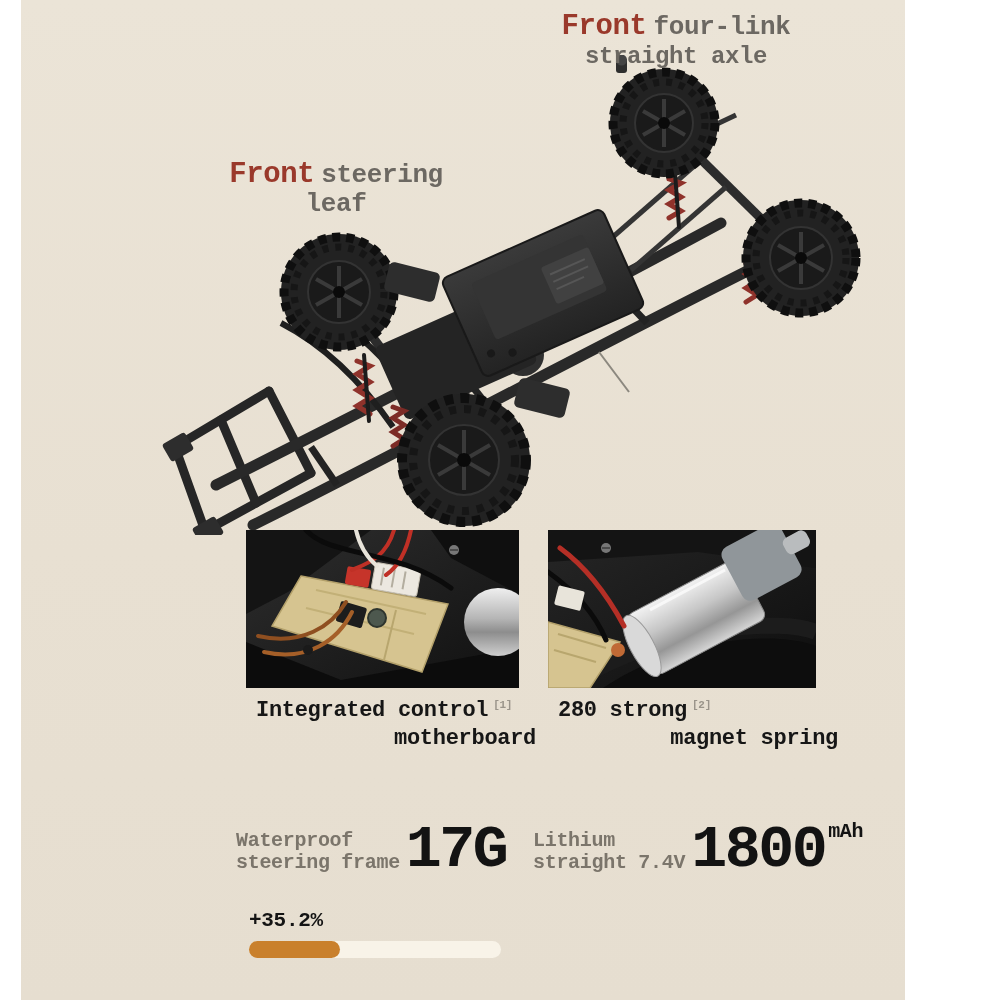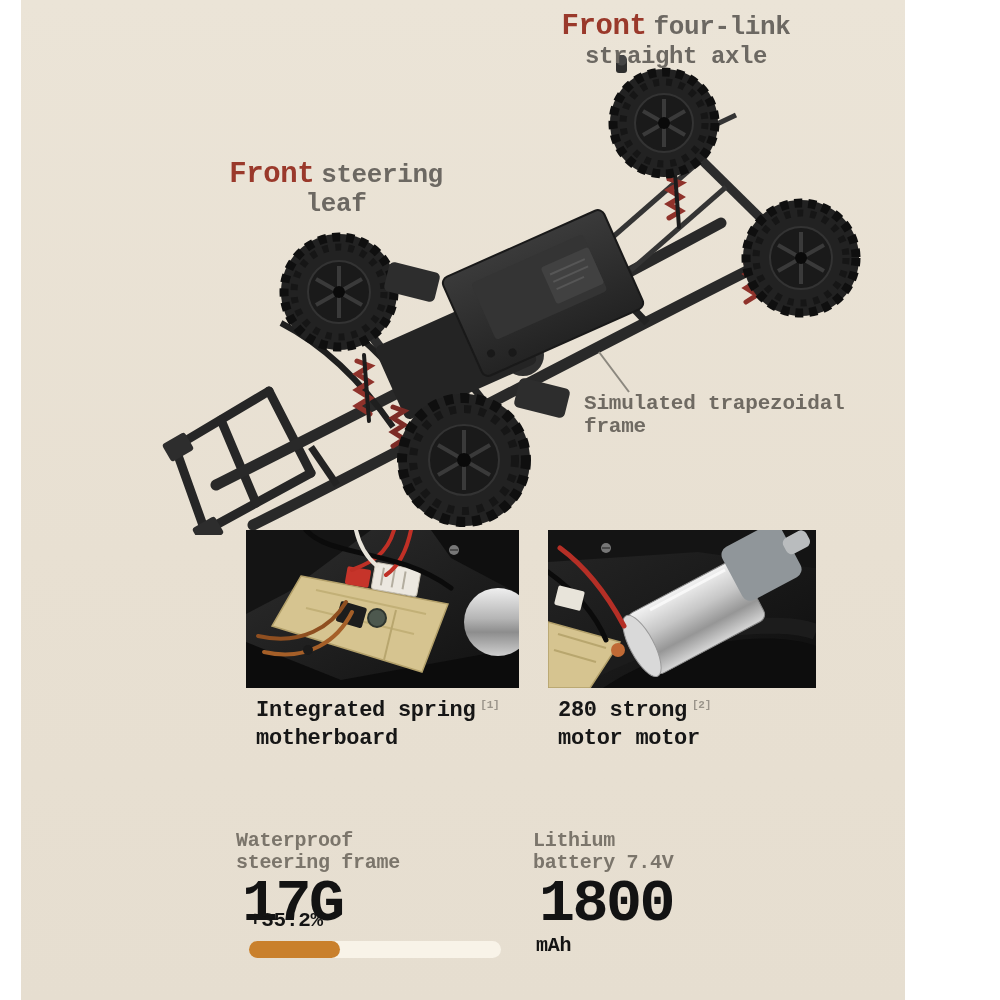--- a/index.html
+++ b/index.html
@@ -14,23 +14,23 @@
   
   .ann{position:absolute; text-align:center; line-height:1.06; letter-spacing:-0.4px;}
   .ann .hl{color:#9a392b; font-weight:700; font-size:29px;}
   .ann .rest{color:#6c6862; font-weight:700; font-size:26px; margin-left:7px;}
   .ann .l2{color:#6c6862; font-weight:700; font-size:24px; display:block; margin-top:1px;}
   .frame-label{position:absolute; color:#6f6a62; font-weight:700; font-size:21px; letter-spacing:-0.2px;}
   
   .photo{position:absolute; overflow:hidden; background:#181818;}
   .feat{position:absolute; color:#161616; font-weight:700; font-size:22px; line-height:1.28; letter-spacing:-0.3px;}
   .feat .ref{font-size:11px; color:#9a948a; font-weight:600; vertical-align:super; margin-left:5px;}
-  .feat .l2{display:block;}
+  .feat .l2{display:block;text-align:right;}
   
-  .spec{position:absolute; display:flex; align-items:flex-start;flex-direction:column;}
+  .spec{position:absolute; display:flex; align-items:flex-start;}
   .spec .lbl{font-size:20px; font-weight:700; color:#7b756b; line-height:1.1; letter-spacing:-0.3px; margin-top:10px;}
   .spec .val{font-size:60px; font-weight:700; color:#131313; letter-spacing:-2.5px; line-height:1; margin-left:6px;}
   .spec .unit{font-size:20px; font-weight:700; color:#131313; margin-left:3px; margin-top:0px; letter-spacing:-0.3px;}
   
   .metric{position:absolute;}
   .metric .mlabel{font-size:20px; font-weight:700; color:#141414; letter-spacing:-0.3px;}
   .metric .mvalue{font-size:21px; font-weight:700; color:#141414; margin-top:4px; letter-spacing:-0.3px;}
   .track{margin-top:9px; height:17px; border-radius:9px; background:#f8f3e8;}
   .fill{height:17px; border-radius:9px;}
 </style>
@@ -169,21 +169,20 @@
 
   <div class="ann" style="left:525px; top:12px; width:260px;">
     <span><span class="hl">Front</span><span class="rest">four-link</span></span>
     <span class="l2">straight axle</span>
   </div>
 
   <div class="ann" style="left:175px; top:160px; width:280px;">
     <span><span class="hl">Front</span><span class="rest">steering leaf</span></span>
   </div>
 
-  <div class="frame-label" style="left:563px; top:392px;">Simulated trapezoidal frame</div>
 
   <div class="photo" style="left:225px; top:530px; width:273px; height:158px;">
     <svg width="273" height="158" viewBox="0 0 273 158">
       <defs>
         <linearGradient id="pbg1" x1="0" y1="0" x2="1" y2="1">
           <stop offset="0" stop-color="#2e2e2e"></stop>
             <stop offset="1" stop-color="#101010"></stop>
         </linearGradient>
         <linearGradient id="silv1" x1="0" y1="0" x2="0" y2="1">
           <stop offset="0" stop-color="#efefef"></stop>
@@ -257,40 +256,40 @@
         <path d="M0,42 C28,62 48,86 58,110" stroke="#0b0b0b" stroke-width="5"></path>
       </g>
       <rect x="8" y="58" width="27" height="20" rx="2" fill="#e8e4da" transform="rotate(14 21 68)"></rect>
       <circle cx="70" cy="120" r="7" fill="#c06a35"></circle>
       <circle cx="58" cy="18" r="5" fill="#777"></circle>
         <line x1="54" y1="18" x2="62" y2="18" stroke="#3c3c3c" stroke-width="1.5"></line>
     </svg>
   </div>
 
   <div class="feat" style="left:235px; top:697px; width:280px;">
-    <span>Integrated spring</span><span class="ref">[1]</span>
+    <span>Integrated control</span><span class="ref">[1]</span>
     <span class="l2">motherboard</span>
   </div>
   <div class="feat" style="left:537px; top:697px; width:280px;">
     <span>280 strong</span><span class="ref">[2]</span>
-    <span class="l2">motor motor</span>
+    <span class="l2">magnet spring</span>
   </div>
 
   <div class="spec" style="left:215px; top:820px;">
     <div class="lbl">
       <span>Waterproof</span><br>
       <span>steering frame</span>
     </div>
     <span class="val">17G</span>
     <span class="unit"></span>
   </div>
   <div class="spec" style="left:512px; top:820px;">
     <div class="lbl">
       <span>Lithium</span><br>
-      <span>battery 7.4V</span>
+      <span>straight 7.4V</span>
     </div>
     <span class="val">1800</span>
     <span class="unit">mAh</span>
   </div>
 
   <div class="metric" style="left:228px; top:905px; width:252px;">
     <div class="mvalue">+35.2%</div>
     <div class="track">
       <div class="fill" style="width: 36%; background: rgb(201, 128, 44);"></div>
     </div>

